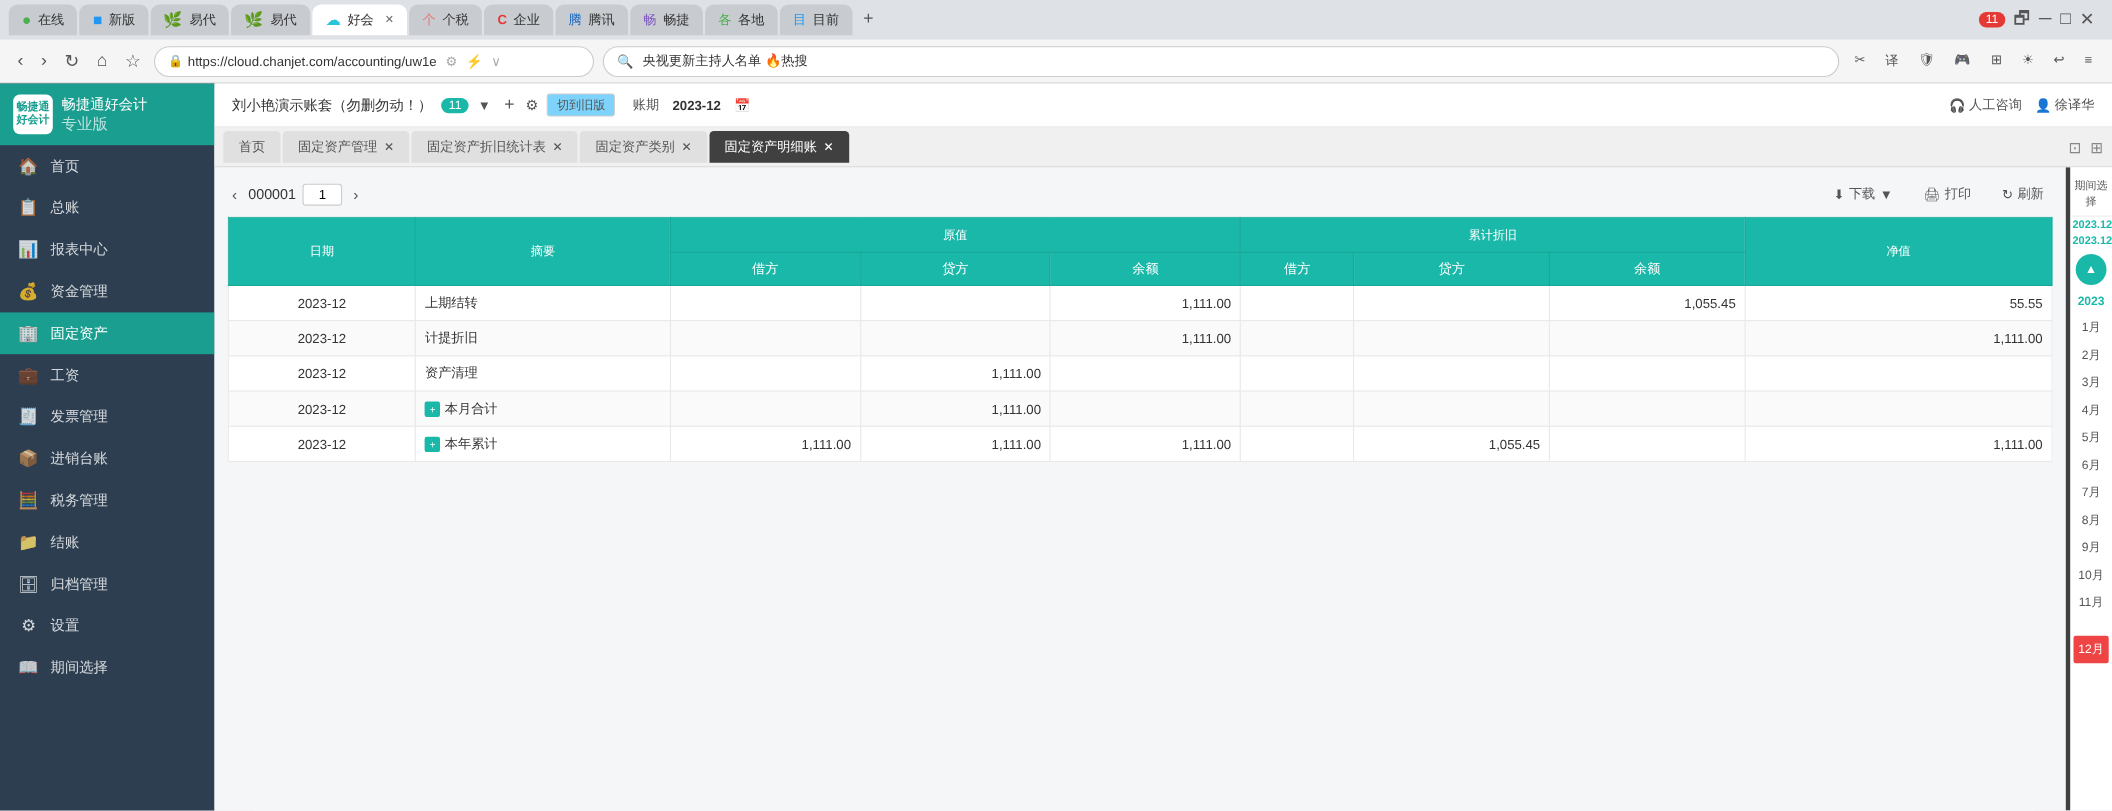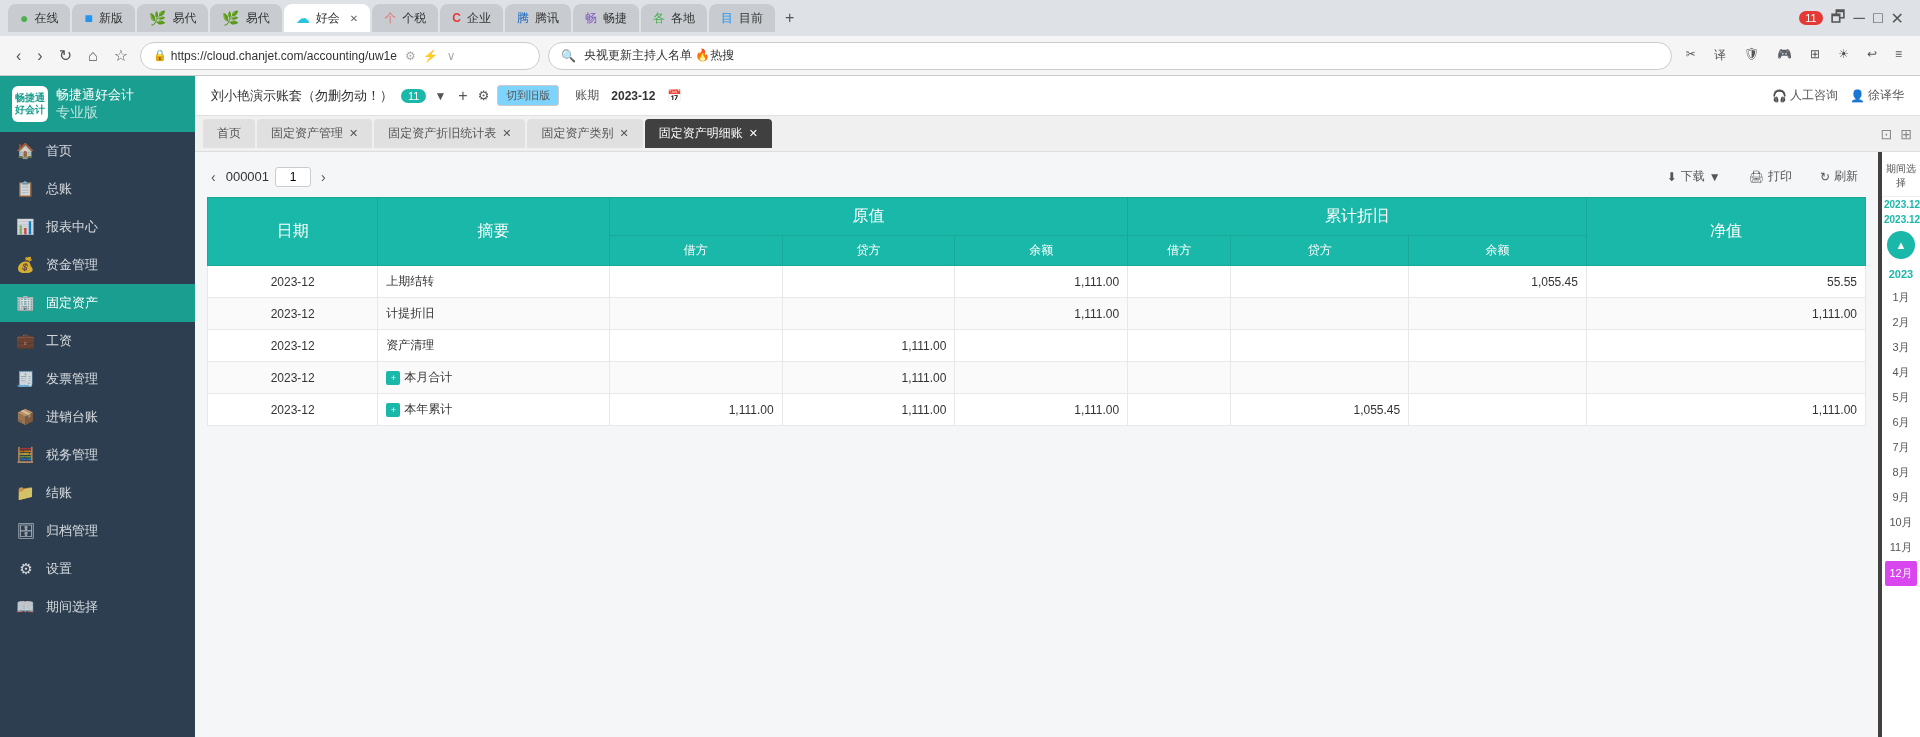--- a/index.html
+++ b/index.html
@@ -59,31 +59,31 @@
     .ledger-toolbar { display: flex; align-items: center; justify-content: space-between; margin-bottom: 8px; }
     .pagination { display: flex; align-items: center; gap: 6px; font-size: 13px; }
     .pagination-btn { cursor: pointer; color: #555; font-size: 14px; padding: 2px 4px; }
     .pagination-input { border: 1px solid #ccc; border-radius: 3px; width: 36px; text-align: center; padding: 2px; font-size: 12px; }
     .action-btns { display: flex; gap: 12px; align-items: center; }
     .action-btn { display: flex; align-items: center; gap: 4px; cursor: pointer; color: #555; font-size: 12px; padding: 4px 8px; border-radius: 3px; }
 
     
     .table-wrapper { flex: 1; overflow: auto; }
     table { width: 100%; border-collapse: collapse; background: #fff; }
-    .thead-row1 th { background: #1ab8a8; color: #fff; padding: 8px 6px; text-align: center; font-size: 16px; font-weight: normal; border: 1px solid #18a898; }
+    .thead-row1 th { background: #1ab8a8; color: #fff; padding: 8px 6px; text-align: center; font-size: 11px; font-weight: normal; border: 1px solid #18a898; }
     .thead-row2 th { background: #1ab8a8; color: #fff; padding: 6px 6px; text-align: center; font-size: 12px; font-weight: normal; border: 1px solid #18a898; }
     td { padding: 7px 8px; text-align: center; border: 1px solid #e8e8e8; font-size: 12px; color: #333; background: #fff; }
     tr:nth-child(even) td { background: #fafafa; }
 
     
     .right-panel { width: 42px; background: #fff; border-left: 4px solid #404040; display: flex; flex-direction: column; padding: 4px 0; font-size: 11px; }
     .right-panel-header { padding: 6px 4px; text-align: center; font-size: 11px; color: #555; border-bottom: 1px solid #eee; }
     .period-label { color: #1ab8a8; font-weight: bold; font-size: 10px; padding: 2px 2px; text-align: center; }
     .month-item { padding: 5px 4px; text-align: center; cursor: pointer; color: #555; font-size: 11px; }
-    .month-item.active { background: #d946ef; color: #fff; border-radius: 2px; margin: 1px 3px; }
+    .month-item.active { background: #ef4444; color: #fff; border-radius: 2px; margin: 18px 3px; }
     .month-item.highlight { color: #1ab8a8; font-weight: bold; }
 
     
     .scroll-up-btn { width: 28px; height: 28px; background: #1ab8a8; border-radius: 50%; display: flex; align-items: center; justify-content: center; color: #fff; cursor: pointer; margin: 4px auto; }
   </style>
 </head>
 <body>
 
 <div class="browser-chrome">
   <div class="tab-bar">

